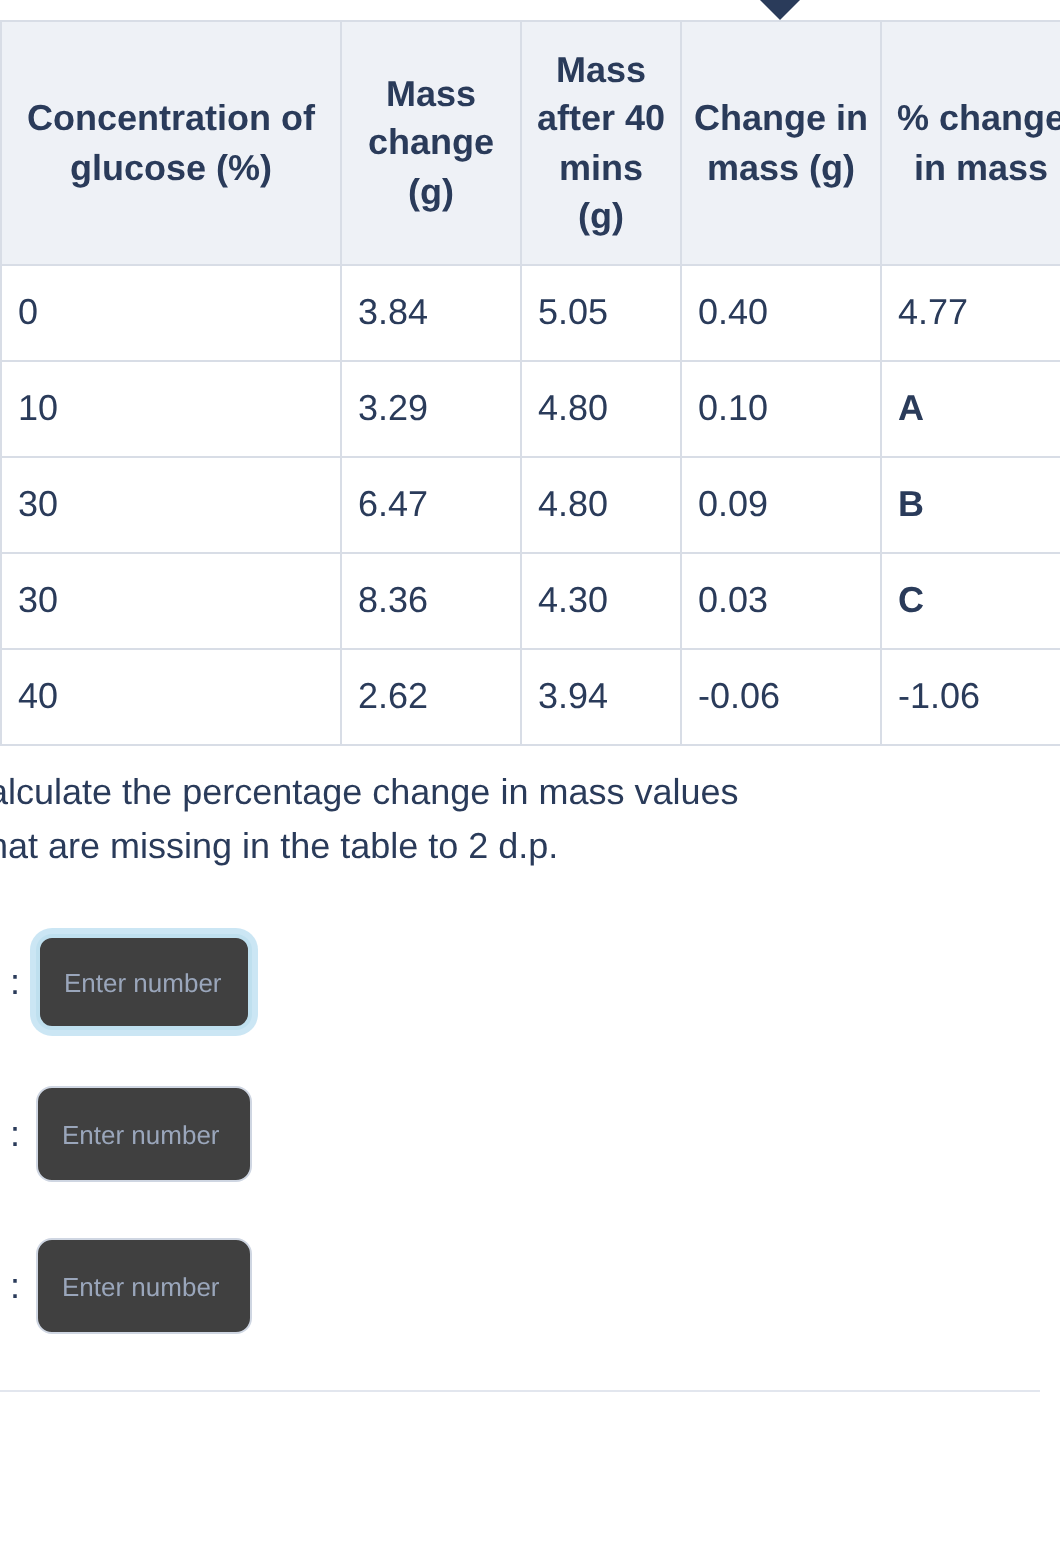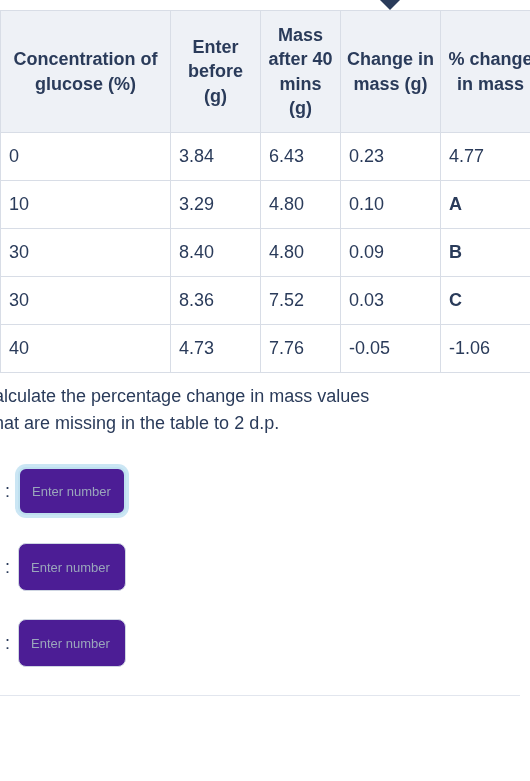--- a/index.html
+++ b/index.html
@@ -73,21 +73,21 @@
     text-align: right;
   }
   .num-input {
     width: 108px;
     height: 48px;
     border: 1.5px solid #cfd6e2;
     border-radius: 8px;
     font-size: 13px;
     color: #9aa6bb;
     padding: 0 12px;
-    background: #4c1d95;
+    background: #404040;
     outline: none;
   }
   .num-input::placeholder { color: #9aa6bb; }
   .num-input.focused {
     border: 2.5px solid #bfe0ef;
     box-shadow: 0 0 0 3px rgba(160, 210, 235, 0.55);
   }
   .bold { font-weight: 700; }
   .hr {
     border: none;
@@ -106,60 +106,60 @@
     <colgroup>
       <col class="c1">
         <col class="c2">
         <col class="c3">
         <col class="c4">
         <col class="c5">
     </colgroup>
     <thead>
       <tr>
         <th>Concentration of glucose (%)</th>
-        <th>Enter before (g)</th>
+        <th>Mass change (g)</th>
         <th>Mass after 40 mins (g)</th>
         <th>Change in mass (g)</th>
         <th>% change in mass</th>
       </tr>
     </thead>
     <tbody>
       <tr>
         <td>0</td>
         <td>3.84</td>
-        <td>6.43</td>
-        <td>0.23</td>
+        <td>5.05</td>
+        <td>0.40</td>
         <td>4.77</td>
       </tr>
       <tr>
         <td>10</td>
         <td>3.29</td>
         <td>4.80</td>
         <td>0.10</td>
         <td class="bold">A</td>
       </tr>
       <tr>
         <td>30</td>
-        <td>8.40</td>
+        <td>6.47</td>
         <td>4.80</td>
         <td>0.09</td>
         <td class="bold">B</td>
       </tr>
       <tr>
         <td>30</td>
         <td>8.36</td>
-        <td>7.52</td>
+        <td>4.30</td>
         <td>0.03</td>
         <td class="bold">C</td>
       </tr>
       <tr>
         <td>40</td>
-        <td>4.73</td>
-        <td>7.76</td>
-        <td>-0.05</td>
+        <td>2.62</td>
+        <td>3.94</td>
+        <td>-0.06</td>
         <td>-1.06</td>
       </tr>
     </tbody>
   </table>
 
   <div class="instruction">
     <span>alculate the percentage change in mass values</span><br>
     <span>hat are missing in the table to 2 d.p.</span>
   </div>
 

